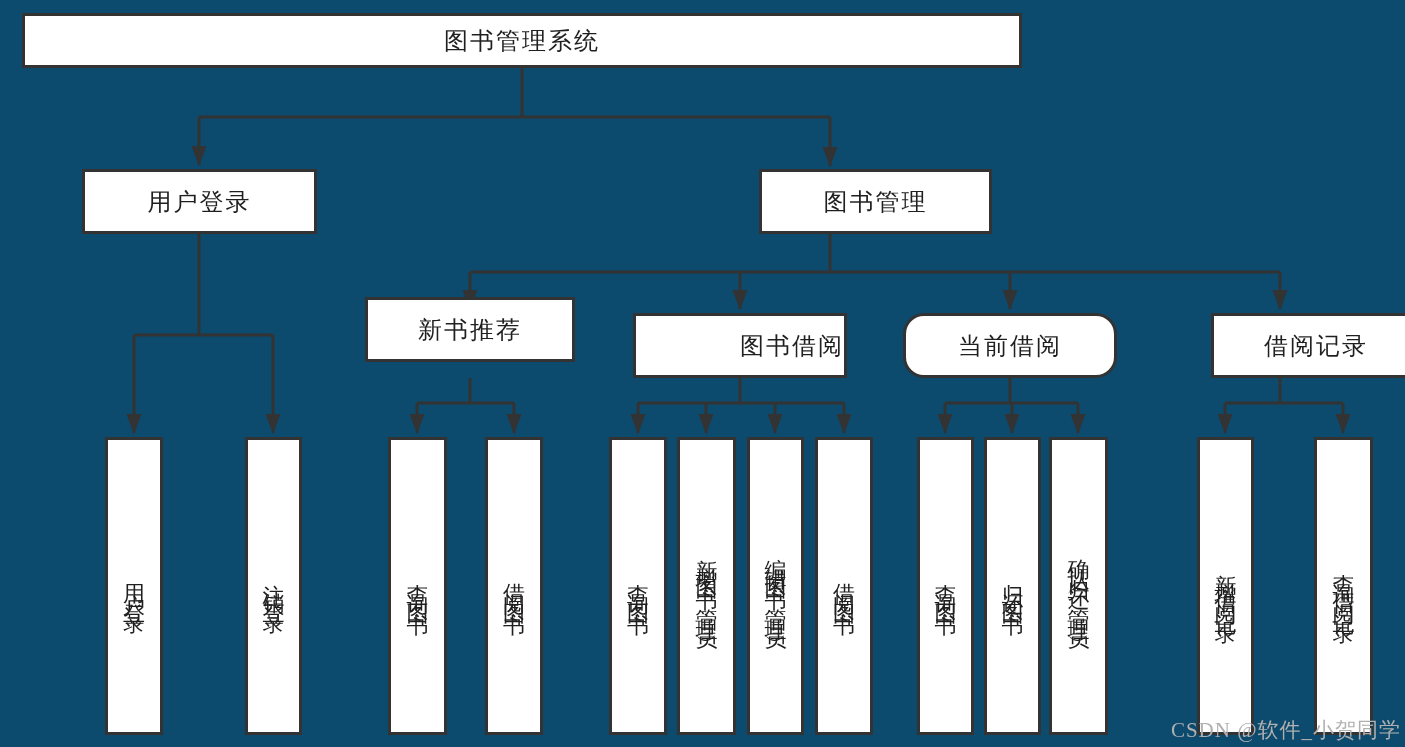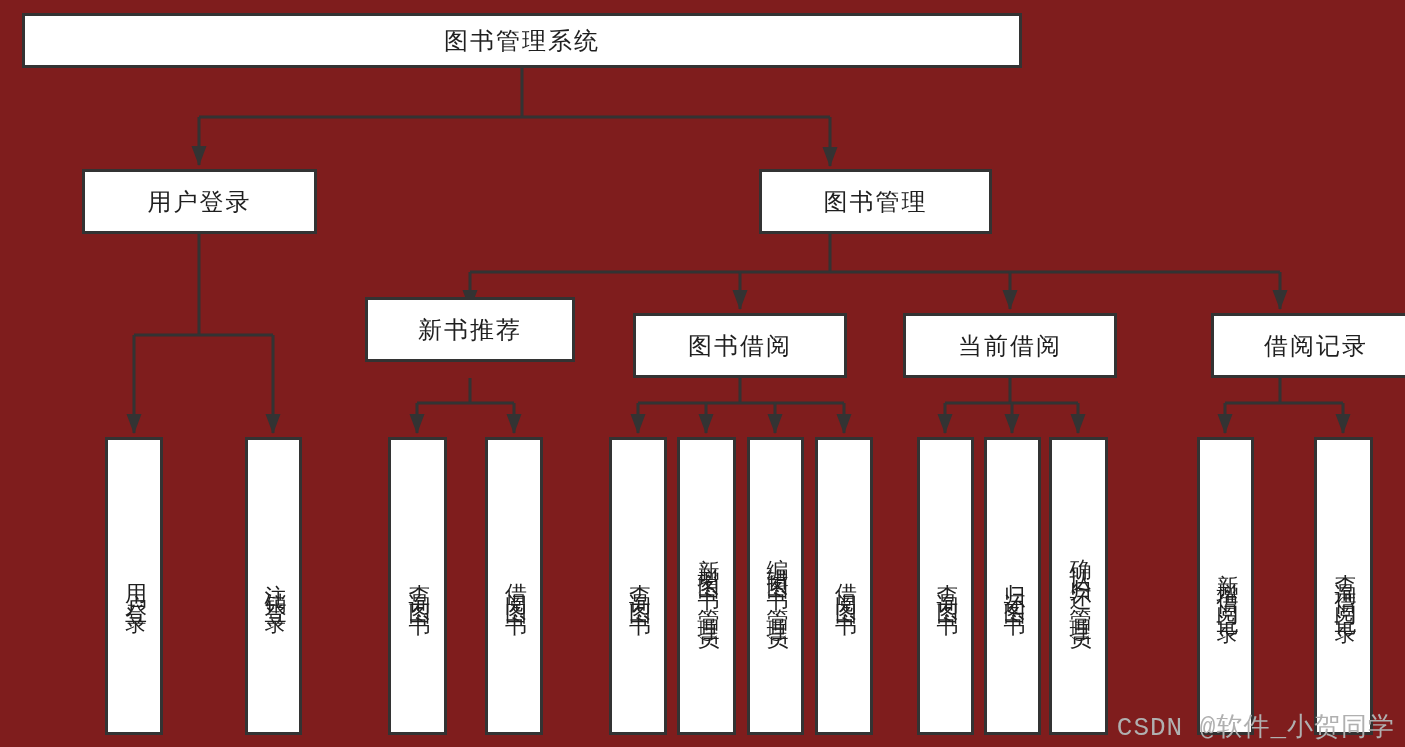--- a/index.html
+++ b/index.html
@@ -1,21 +1,21 @@
 <!DOCTYPE html>
 <html><head>
 <meta charset="utf-8">
 <style>
   html, body { margin: 0; padding: 0; background: #ffffff; }
   .diagram {
     position: relative;
     width: 1405px;
     height: 747px;
-    background: #7f1d1d;
-    font-family: Liberation Mono, monospace;
+    background: #0c4a6e;
+    font-family: Liberation Serif, serif;
     overflow: hidden;
   }
   .connectors {
     position: absolute;
     left: 0; top: 0;
     width: 1405px; height: 747px;
   }
   .box {
     position: absolute;
     box-sizing: border-box;
@@ -35,23 +35,23 @@
     writing-mode: vertical-rl;
     text-orientation: mixed;
     font-size: 22px;
     letter-spacing: 10px;
     color: #1f1f1f;
     line-height: 1;
     white-space: nowrap;
   }
   .watermark {
     position: absolute;
-    right: 10px;
+    right: 4px;
     bottom: 3px;
-    font-size: 26px;
+    font-size: 21px;
     color: #b0b0b0;
     letter-spacing: 1px;
     white-space: nowrap;
   }
 </style>
 </head>
 <body>
 
 <div class="diagram">
 
@@ -112,24 +112,24 @@
   <div class="box" style="left:82px; top:169px; width:235px; height:65px;">
     <span class="h-label">用户登录</span>
   </div>
   <div class="box" style="left:713px; top:169px; width:233px; height:65px;margin-left:46px;">
     <span class="h-label">图书管理</span>
   </div>
 
   <div class="box" style="left:365px; top:297px; width:210px; height:65px;">
     <span class="h-label">新书推荐</span>
   </div>
-  <div class="box" style="left:633px; top:313px; width:214px; height:65px;">
+  <div class="box" style="left:633px; top:313px; width:214px; height:65px;justify-content:flex-end;">
     <span class="h-label">图书借阅</span>
   </div>
-  <div class="box" style="left:903px; top:313px; width:214px; height:65px;">
+  <div class="box" style="left:903px; top:313px; width:214px; height:65px;border-radius:21px;">
     <span class="h-label">当前借阅</span>
   </div>
   <div class="box" style="left:1175px; top:313px; width:210px; height:65px;margin-left:36px;">
     <span class="h-label">借阅记录</span>
   </div>
 
   <div class="box" style="left:105px; top:437px; width:58px; height:298px;">
     <span class="v-label">用户登录</span>
   </div>
   <div class="box" style="left:245px; top:437px; width:57px; height:298px;">

